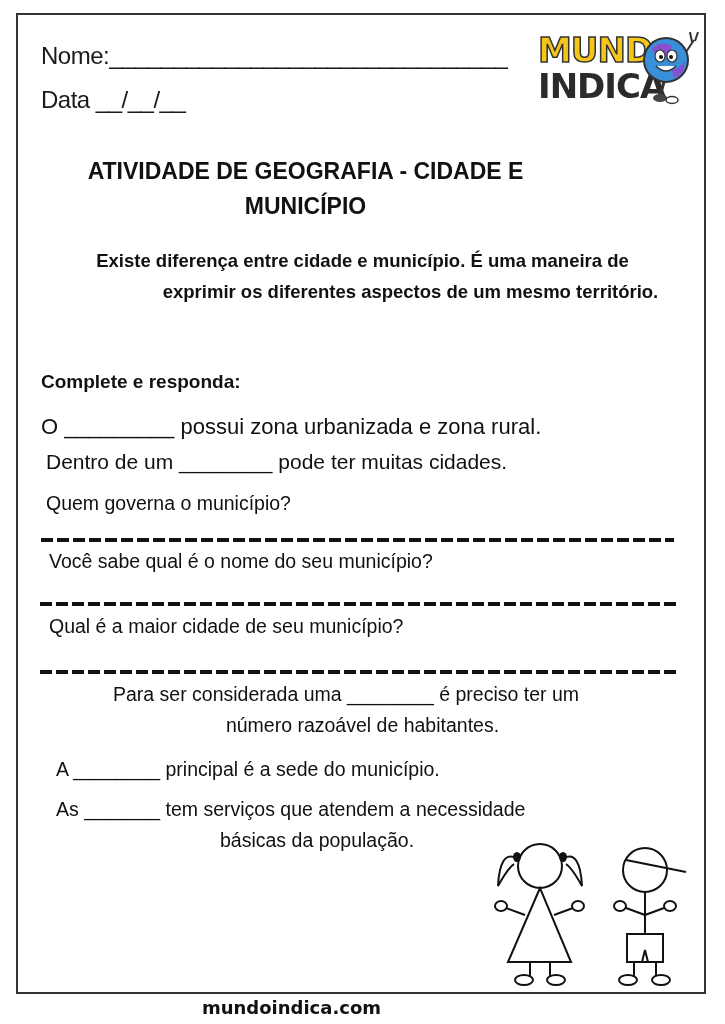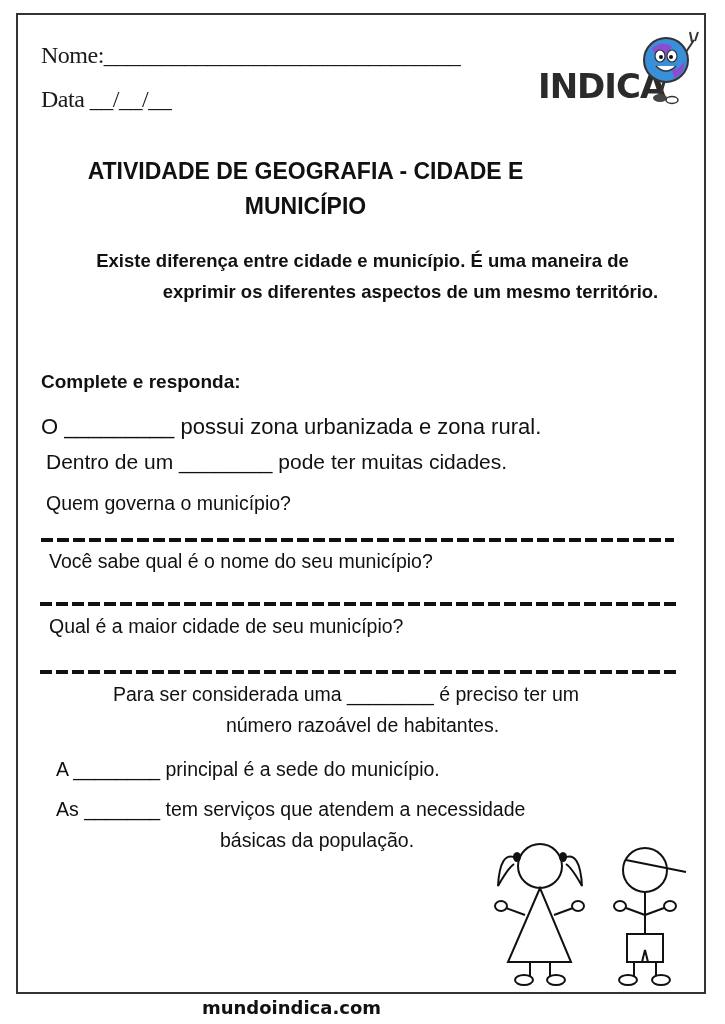--- a/index.html
+++ b/index.html
@@ -5,21 +5,21 @@
     html, body { margin: 0; padding: 0; }
     body {
       width: 725px; height: 1024px; background: #ffffff; position: relative;
       font-family: "Liberation Sans", sans-serif; color: #111; overflow: hidden;
     }
     .frame {
       position: absolute; left: 16px; top: 13px; width: 690px; height: 981px;
       border: 2px solid #333; box-sizing: border-box;
     }
     .abs { position: absolute; white-space: nowrap; }
-    .hdr { font-family: Liberation Serif, serif; font-size: 24px; color: #1a1a1a; letter-spacing: -0.5px; }
+    .hdr { font-family: Liberation Sans, sans-serif; font-size: 24px; color: #1a1a1a; letter-spacing: -0.5px; }
     .title { font-weight: bold; font-size: 23px; text-align: center; width: 611px; left: 0; }
     .intro { font-weight: bold; font-size: 18.5px; text-align: center; width: 725px; left: 0; }
     .q { font-size: 21px; }
     .bold { font-weight: bold; }
     .dash { position: absolute; height: 4px;
       background: repeating-linear-gradient(to right, #111 0 12px, transparent 12px 16px); }
     .logo { position: absolute; left: 538px; top: 30px; width: 170px; height: 80px; }
     .logo-word { position: absolute; font-family: "DejaVu Sans", sans-serif; font-weight: bold; font-size: 34px; letter-spacing: -1px; }
     .logo-mundo { left: 0; top: 0; color: #f5c518; -webkit-text-stroke: 1.5px #333; }
     .logo-indica { left: 0; top: 36px; color: #2b2b2b; }
@@ -27,20 +27,21 @@
   </style>
 </head>
 <body>
 
 <div class="frame"></div>
 
 <div class="abs hdr" style="left:41px; top:42px;">Nome:_______________________________</div>
 <div class="abs hdr" style="left:41px; top:86px;">Data __/__/__</div>
 
 <div class="logo">
+  <span class="logo-word logo-mundo">MUND</span>
   <span class="logo-word logo-indica">INDICA</span>
   <svg style="position:absolute; left:100px; top:0;" width="68" height="76" viewBox="0 0 68 76">
     <circle cx="28" cy="30" r="22" fill="#3a8fd9" stroke="#333" stroke-width="2"></circle>
     <path d="M14 18 Q24 10 34 16 Q30 28 20 30 Z" fill="#8a4fd1"></path>
     <path d="M34 40 Q44 38 46 30 Q48 44 36 48 Z" fill="#8a4fd1"></path>
     <ellipse cx="22" cy="26" rx="5" ry="6" fill="#fff" stroke="#333" stroke-width="1.2"></ellipse>
     <ellipse cx="34" cy="26" rx="5" ry="6" fill="#fff" stroke="#333" stroke-width="1.2"></ellipse>
     <circle cx="23" cy="27" r="2" fill="#111"></circle>
     <circle cx="33" cy="27" r="2" fill="#111"></circle>
     <path d="M18 36 Q28 46 38 36" fill="#fff" stroke="#333" stroke-width="1.5"></path>

